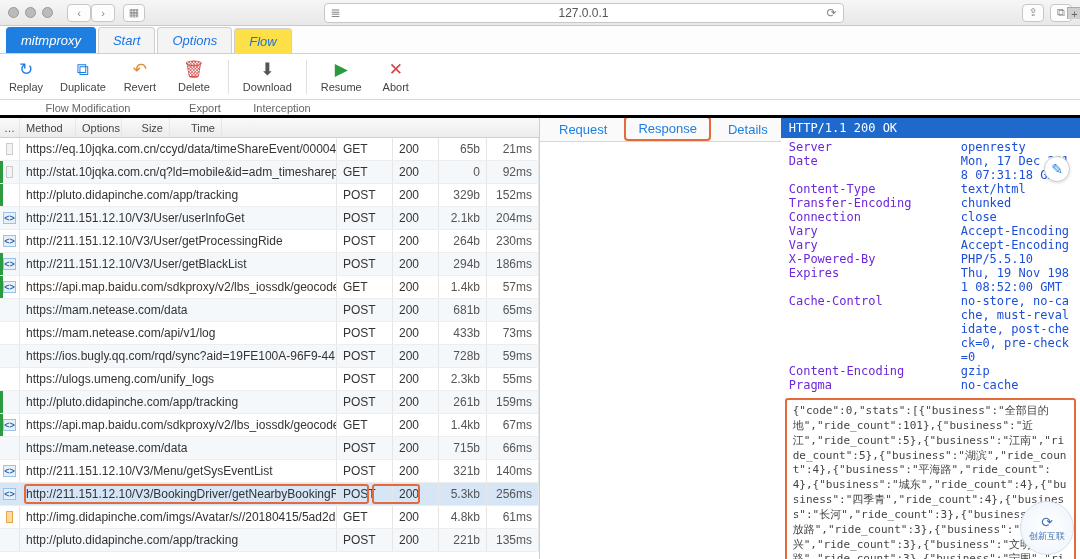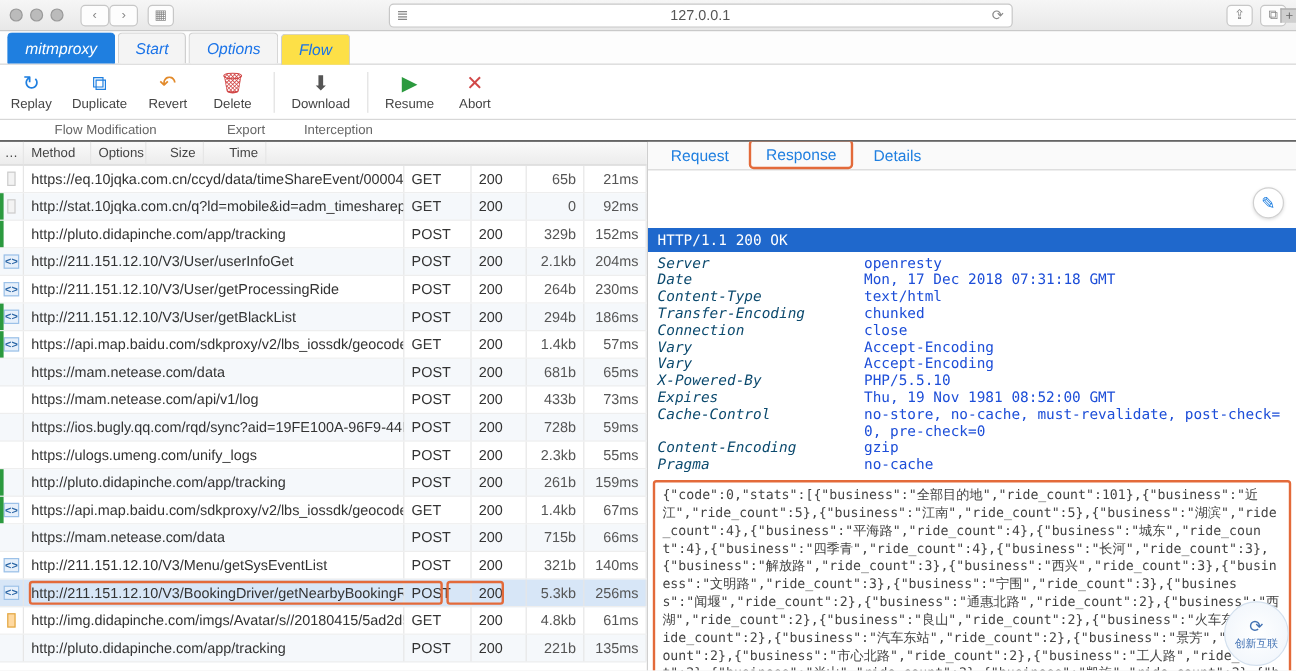--- a/index.html
+++ b/index.html
@@ -22,21 +22,21 @@
 .tab.badge { background:#1f7fe0; color:#fff; border-color:#1f7fe0;}
 .toolbar { height:46px; background:#fff; border-bottom:1px solid #d7d7d7; display:flex; align-items:center; padding:0 6px; gap:14px;}
 .tbtn { display:flex; flex-direction:column; align-items:center; gap:2px; font-size:11px; color:#444; min-width:40px; cursor:pointer;}
 .tbtn .ico { font-size:17px; height:18px; display:flex; align-items:center;}
 .tbtn.blue .ico{color:#1f7fe0;}
 .tbtn.orange .ico{color:#e28a2b;}
 .tbtn.red .ico{color:#d14848;}
 .tbtn.dark .ico{color:#555;}
 .tbtn.green .ico{color:#2c9a3f;}
 .sep{width:1px; height:34px; background:#e0e0e0;}
-.subbar{height:18px; background:#fff; border-bottom:1px solid #000000; display:flex; font-size:11px; color:#666;}
+.subbar{height:18px; background:#fff; border-bottom:3px solid #000000; display:flex; font-size:11px; color:#666;}
 .subbar div{display:flex; align-items:center; justify-content:center;}
 .content{flex:1; display:flex; overflow:hidden;}
 .left{width:540px; display:flex; flex-direction:column; border-right:1px solid #cfcfcf; overflow:hidden;}
 .cols{height:20px; background:linear-gradient(#fafafa,#ececec); border-bottom:1px solid #cfcfcf; display:flex; font-size:11px; color:#444;}
 .cols div, .row div{padding:0 6px; display:flex; align-items:center; border-right:1px solid #e6e6e6; overflow:hidden; white-space:nowrap;}
 .c-icon{width:20px; justify-content:center; border-right:none; padding:0 2px;}
 .c-path{flex:1;}
 .c-method{width:56px;}
 .c-status{width:46px;}
 .c-size{width:48px; justify-content:flex-end;}
@@ -48,29 +48,29 @@
 .row .c-size, .row .c-time{color:#555;}
 .row.sel{background:#d7e6f7;}
 .greenbar{position:absolute; left:0; top:0; bottom:0; width:3px; background:#2c9a3f;}
 .req-icon{width:15px; height:12px; font-size:9px; display:flex; align-items:center; justify-content:center;}
 .req-icon.code{background:#e7f0fb; border:1px solid #9cc1e8; color:#2a65a5; font-weight:bold;}
 .req-icon.txt{background:#f3f3f3; border:1px solid #ccc;}
 .req-icon.img{width:14px;height:12px;background:#ffd9a1;border:1px solid #e2a846;}
 .row.highlight .box{position:absolute; border:2px solid #e36a3a; border-radius:3px; pointer-events:none;}
 .row.highlight .box.path{left:24px; right:170px; top:1px; bottom:1px;}
 .row.highlight .box.meth{right:119px; width:48px; top:1px; bottom:1px;}
-.right{flex:1; display:flex; flex-direction:column; overflow:hidden; position:relative;gap:48px;}
+.right{flex:1; display:flex; flex-direction:row; overflow:hidden; position:relative;}
 .right-tabs{height:24px; background:#fafafa; border-bottom:1px solid #d7d7d7; display:flex; align-items:flex-end; padding-left:6px; gap:4px;}
 .rtab{padding:3px 12px; border:1px solid transparent; color:#1f7fe0; cursor:pointer; font-size:13px;}
 .rtab.boxed{border:2px solid #e36a3a; border-radius:4px;}
 .resp{flex:1; overflow:hidden; font-family: Menlo, Consolas, monospace; font-size:12px; color:#333;}
 .statusline{background:#1f68cc; color:#fff; padding:3px 8px;}
 .headers{padding:2px 8px;}
 .hl{display:flex;}
-.hl .k{width:172px; color:#0c4a6e;font-style:italic;}
+.hl .k{width:172px; color:#6d28d9;}
 .hl .v{flex:1; color:#1d4ed8; word-break:break-all;}
 .body-wrap{margin:4px 4px 0 4px; border:2px solid #e36a3a; border-radius:3px; padding:4px 6px; height:205px; overflow:hidden;}
 .bodytxt{font-family: Menlo, Consolas, monospace; font-size:11px; line-height:1.35; color:#444; word-break:break-all;}
 .editfab{position:absolute; right:10px; top:38px; width:26px; height:26px; border-radius:50%; background:#fff; border:1px solid #d0d0d0; box-shadow:0 1px 3px rgba(0,0,0,.15); display:flex; align-items:center; justify-content:center; color:#1f7fe0; font-size:14px;}
 .watermark{position:absolute; right:6px; bottom:4px; width:54px; height:54px; border-radius:50%; background:radial-gradient(#fff,#eef4fb); border:1px solid #d3e0ee; display:flex; flex-direction:column; align-items:center; justify-content:center; font-size:9px; color:#4171b3; pointer-events:none;}
 .plus{position:absolute; right:-1px; bottom:6px; width:14px; height:12px; background:#cfcfcf; color:#666; font-size:11px; display:flex; align-items:center; justify-content:center; border-left:1px solid #aaa; border-top:1px solid #aaa;}
 </style>
 </head>
 <body>
 

